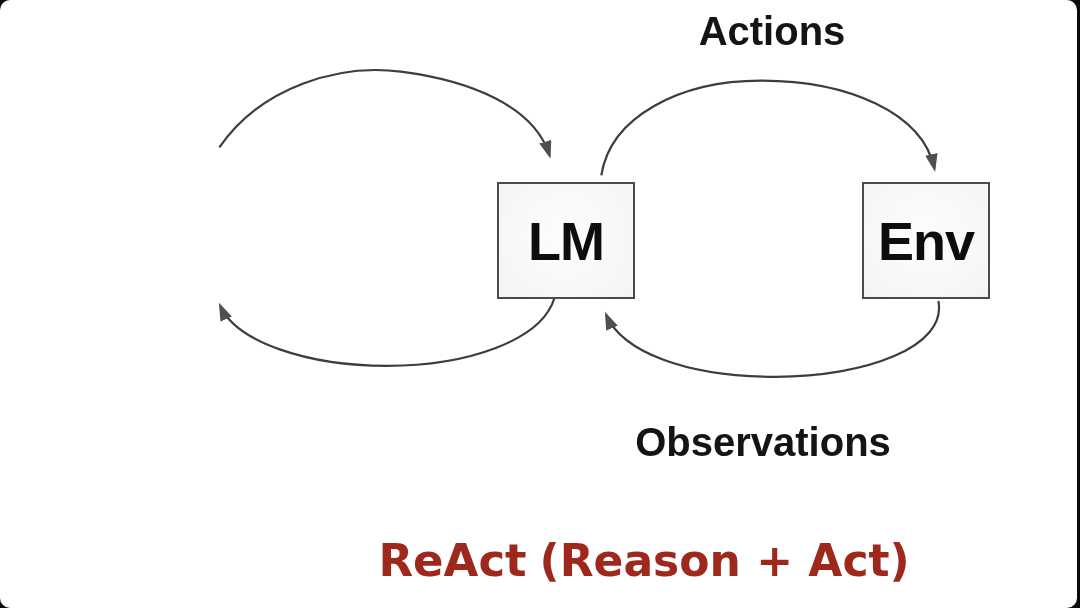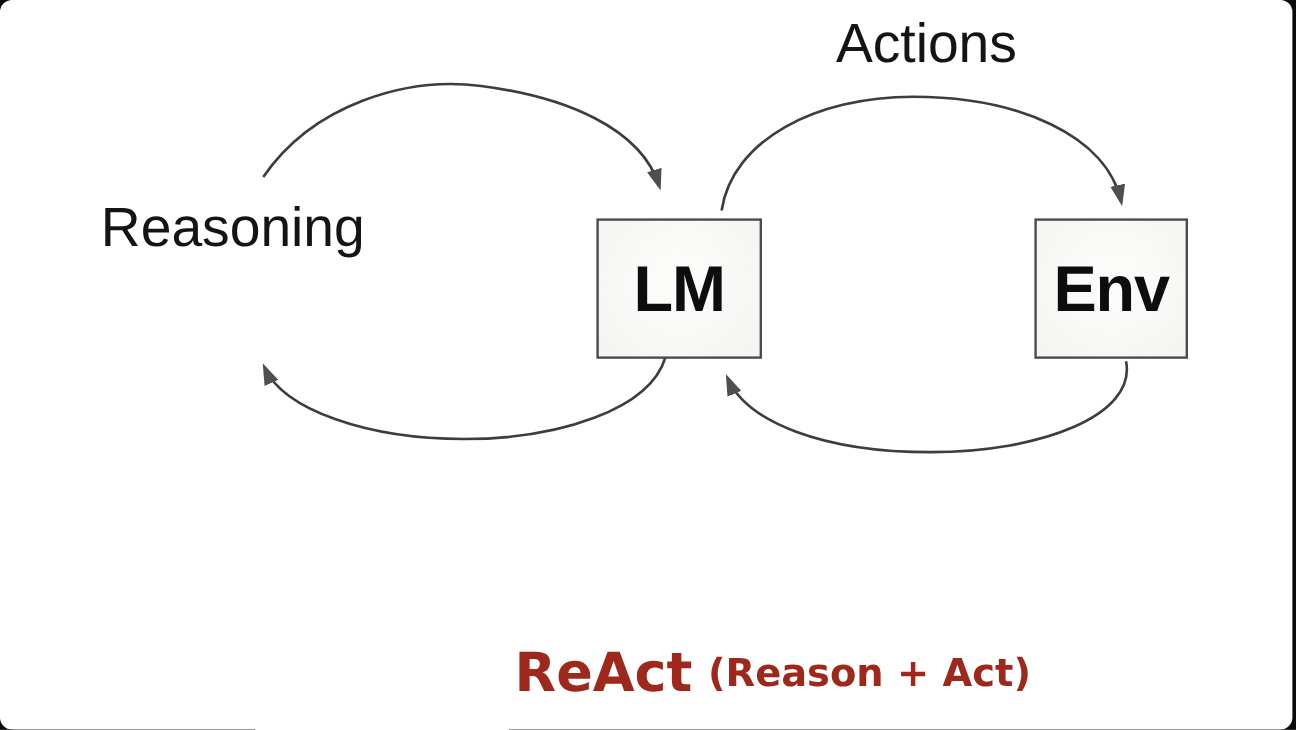--- a/index.html
+++ b/index.html
@@ -21,23 +21,24 @@
   .arrows path.flow{
     fill:none;
     stroke:var(--arrow,#3d3d3d);
     stroke-width:2.2;
   }
   .arrows marker path{fill:var(--arrowhead,#4f4f4f);stroke:none;}
   .label{
     position:absolute;
     transform:translateX(-50%);
     color:var(--text,#141414);
-    font-size:46px;
+    font-size:40px;
     white-space:nowrap;
     text-align:center;
+    font-weight:bold;
   }
   .label.reasoning{line-height:73px;}
   .node{
     position:absolute;
     box-sizing:border-box;
     border:2.5px solid var(--node-border,#4b4b4b);
     background:radial-gradient(circle at 50% 45%, #fbfbfa 25%, var(--node-fill,#f4f4f2) 100%);
     display:flex;align-items:center;justify-content:center;
   }
   .node .node-label{
@@ -51,46 +52,46 @@
   .title{
     position:absolute;left:644px;top:534px;
     transform:translateX(-50%);
     display:flex;align-items:center;gap:13px;
     color:var(--title,#9E281C);
     font-family:"DejaVu Sans", sans-serif;
     font-weight:bold;
     white-space:nowrap;
   }
   .title-main{font-size:45px;}
-  .title-sub{font-size:32px;}
+  .title-sub{font-size:44px;}
 </style>
 </head>
 <body>
 
 <div class="frame">
   <div class="slide">
 
     <svg class="arrows" viewBox="0 0 1080 608" xmlns="http://www.w3.org/2000/svg">
       <defs>
         <marker id="ah" viewBox="0 0 10 7" refX="8" refY="3.5" markerWidth="18" markerHeight="12.6" markerUnits="userSpaceOnUse" orient="auto">
           <path d="M0,0 L10,3.5 L0,7 z"></path>
         </marker>
       </defs>
       <path class="flow" marker-end="url(#ah)" d="M 220 147 C 262 86 340 63 402 71 C 472 80 536 106 551 155"></path>
       <path class="flow" marker-end="url(#ah)" d="M 556 298 C 543 341 468 366 388 366 C 308 366 237 342 221 306"></path>
       <path class="flow" marker-end="url(#ah)" d="M 603 175 C 612 116 682 80 763 80 C 850 80 925 112 937 168"></path>
       <path class="flow" marker-end="url(#ah)" d="M 941 301 C 950 347 868 377 778 377 C 688 377 624 352 608 315"></path>
     </svg>
 
     <div class="label reasoning" style="left:194px;top:153px;">
-      <div>Reasoning</div>
     </div>
 
     <div class="label" style="left:772px;top:9px;">Actions</div>
 
+    <div class="label" style="left:763px;top:420px;">Observations</div>
 
     <div class="node lm">
       <span class="node-label">LM</span>
     </div>
 
     <div class="node env">
       <span class="node-label">Env</span>
     </div>
 
     <div class="title">

